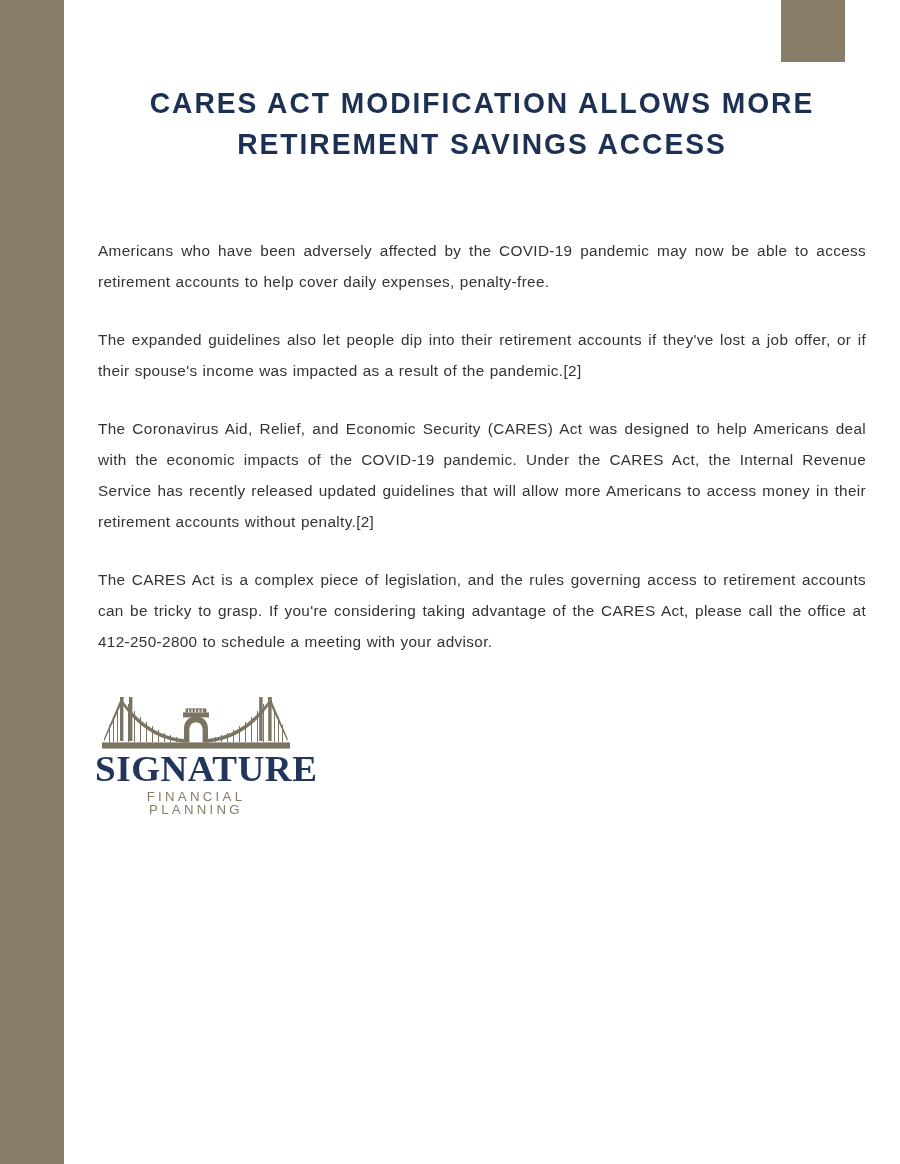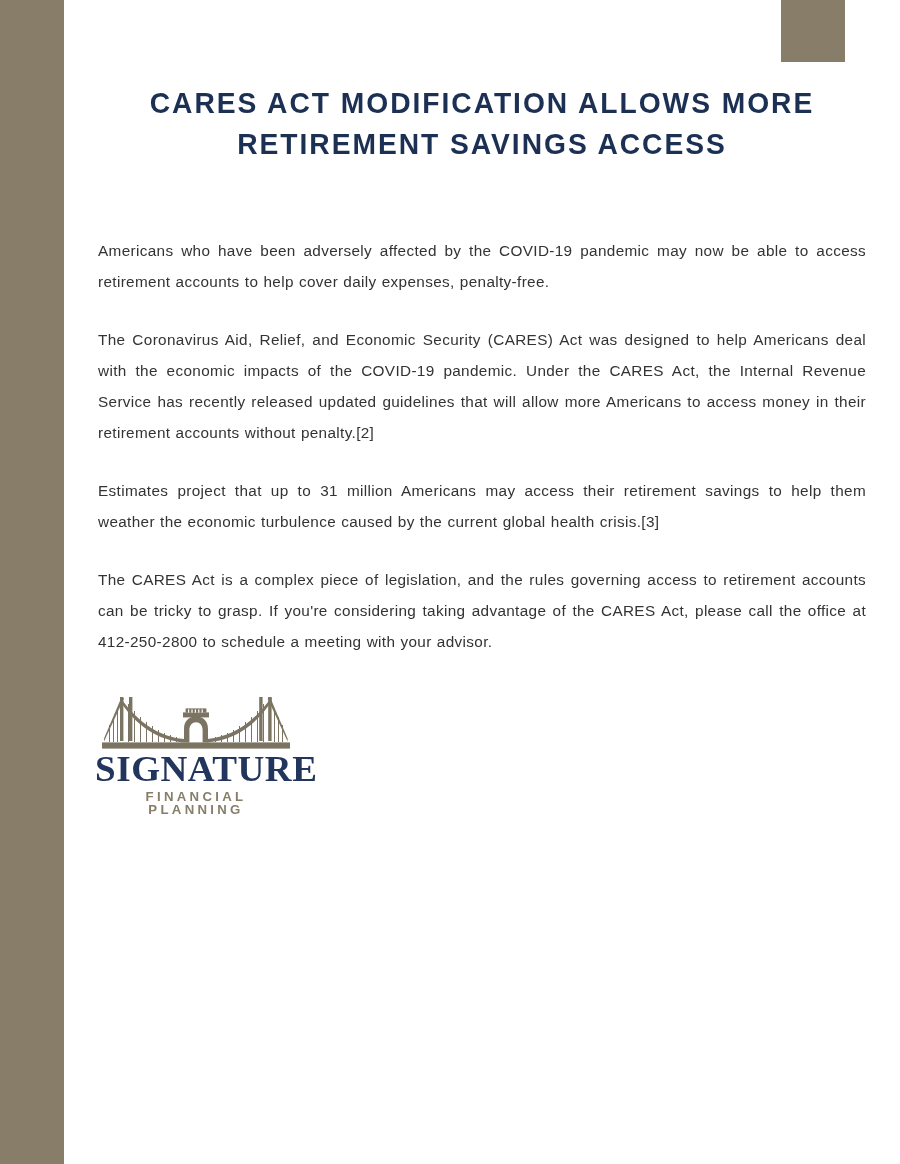--- a/index.html
+++ b/index.html
@@ -97,43 +97,43 @@
     color: #22355c;
     text-align: center;
     line-height: 1.0;
     letter-spacing: 0.5px;
     transform: scaleX(1.03);
   }
   .logo-sub {
     margin: 3px 0 0 0;
     font-family: "Liberation Sans", sans-serif;
     font-size: 13.2px;
-    font-weight: bold;
+    font-weight: normal;
     color: #877d68;
     text-align: center;
     letter-spacing: 3.3px;
     line-height: 1.0;
   }
 </style>
 </head>
 <body>
 
 <div id="page">
 
   <div class="left-bar"></div>
   <div class="corner-block"></div>
 
   <div class="content">
 
     <h1 class="doc-title">CARES ACT MODIFICATION ALLOWS MORE RETIREMENT SAVINGS ACCESS</h1>
 
     <div class="body-block">
       <p class="para">Americans who have been adversely affected by the COVID-19 pandemic may now be able to access retirement accounts to help cover daily expenses, penalty-free.</p>
+      <p class="para">The expanded guidelines also let people dip into their retirement accounts if they've lost a job offer, or if their spouse's income was impacted as a result of the pandemic.[2]</p>
       <p class="para">The Coronavirus Aid, Relief, and Economic Security (CARES) Act was designed to help Americans deal with the economic impacts of the COVID-19 pandemic. Under the CARES Act, the Internal Revenue Service has recently released updated guidelines that will allow more Americans to access money in their retirement accounts without penalty.[2]</p>
-      <p class="para">Estimates project that up to 31 million Americans may access their retirement savings to help them weather the economic turbulence caused by the current global health crisis.[3]</p>
       <p class="para">The CARES Act is a complex piece of legislation, and the rules governing access to retirement accounts can be tricky to grasp. If you're considering taking advantage of the CARES Act, please call the office at 412-250-2800 to schedule a meeting with your advisor.</p>
     </div>
 
     <div class="logo-wrap">
       <div class="logo">
 
         <svg class="logo-bridge" viewBox="0 0 196 56" aria-hidden="true">
           <g fill="#7c7463">
 
             <rect x="22" y="2" width="3.4" height="44"></rect>

